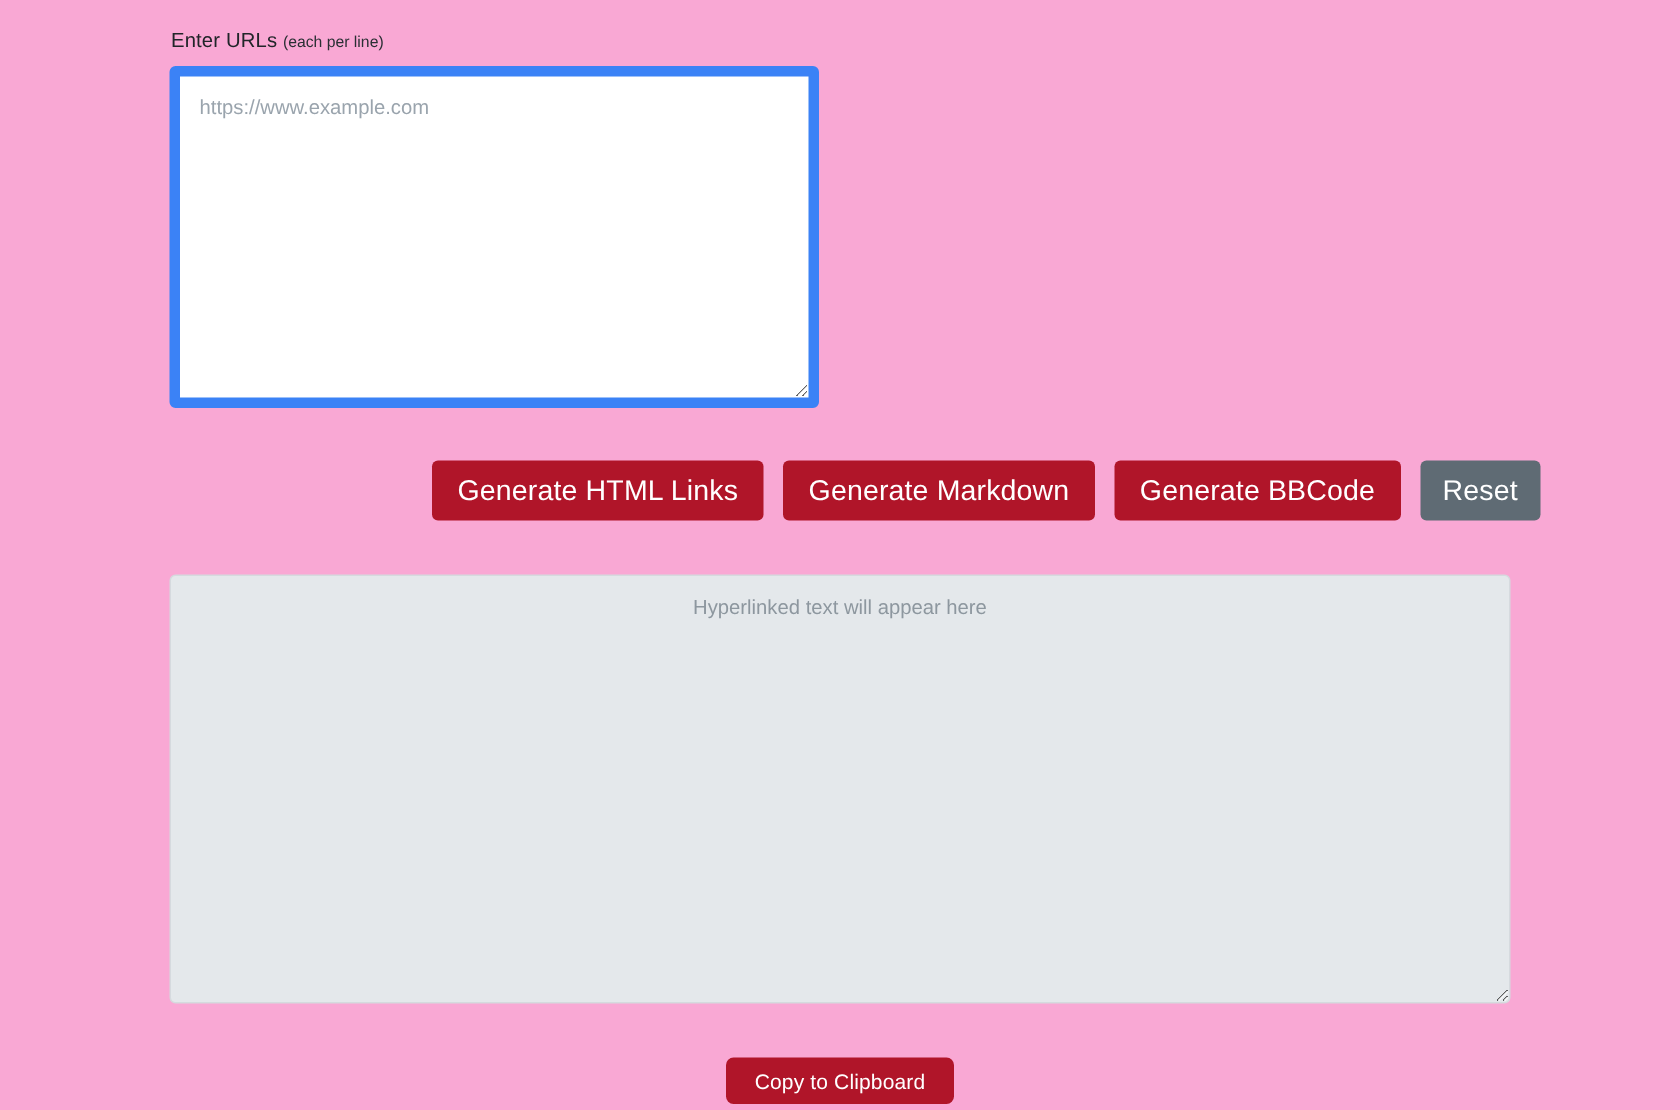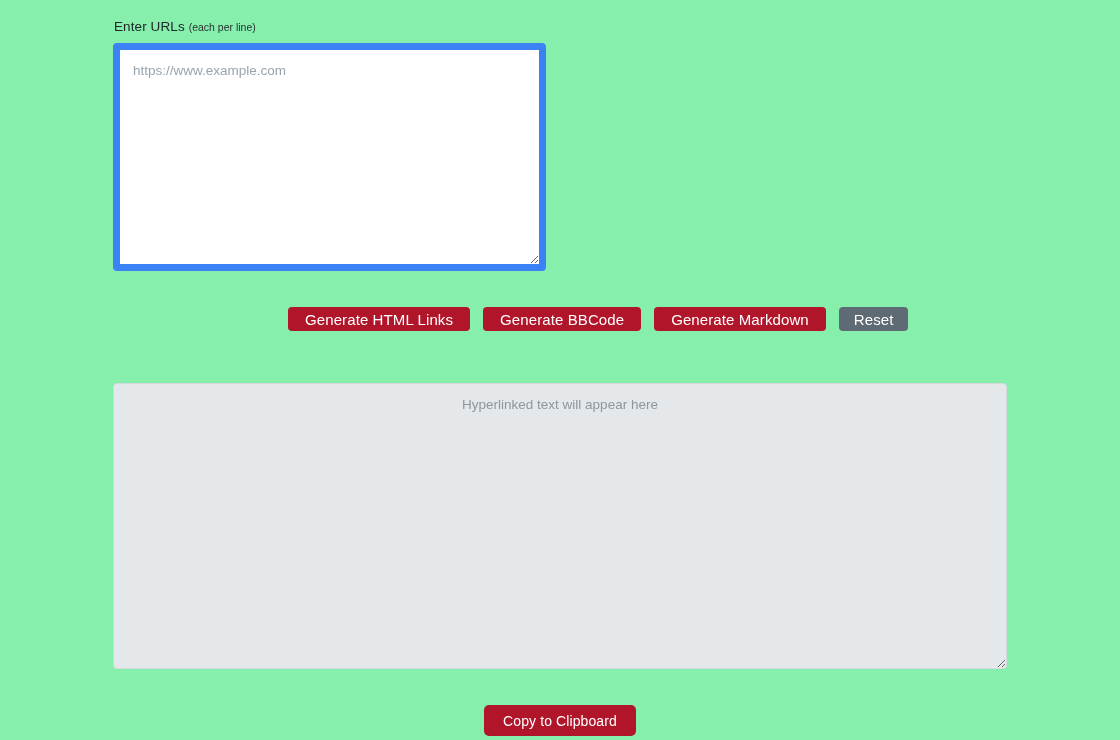--- a/index.html
+++ b/index.html
@@ -10,21 +10,21 @@
     height: 740px;
     background: #ffffff;
     font-family: "Liberation Sans", sans-serif;
     overflow: hidden;
   }
 
   .page {
     position: relative;
     width: 1120px;
     height: 740px;
-    background: #86efac;
+    background: #f9a8d4;
   }
 
   
   .input-row {
     position: absolute;
     left: 113px;
     top: 18px;
     width: 894px;
     display: flex;
     justify-content: space-between;
@@ -72,24 +72,24 @@
     top: 307px;
     display: flex;
     align-items: center;
     gap: 13px;
   }
 
   .btn {
     border: none;
     border-radius: 4px;
     font-family: "Liberation Sans", sans-serif;
-    font-size: 15px;
+    font-size: 19px;
     line-height: 1;
     color: #ffffff;
-    height: 24px;
+    height: 40px;
     padding: 0 17px;
     cursor: pointer;
     white-space: nowrap;
     letter-spacing: 0.1px;
   }
   .btn-danger { background: #b01529; }
   .btn-secondary { background: #5f6b74; padding: 0 15px; }
 
   
   .out-wrap {
@@ -149,22 +149,22 @@
     <div class="field-col">
       <div class="field-label"><span>Enter URLs</span> <span class="hint">(each per line)</span></div>
       <textarea class="ta" spellcheck="false" placeholder="https://www.example.com" style=""></textarea>
     </div>
 
 
   </div>
 
   <div class="btn-row">
     <button class="btn btn-danger">Generate HTML Links</button>
+    <button class="btn btn-danger">Generate Markdown</button>
     <button class="btn btn-danger">Generate BBCode</button>
-    <button class="btn btn-danger">Generate Markdown</button>
     <button class="btn btn-secondary">Reset</button>
   </div>
 
   <div class="out-wrap">
     <textarea class="ta-out" spellcheck="false" placeholder="Hyperlinked text will appear here" style=""></textarea>
   </div>
 
   <div class="copy-row">
     <button class="btn-copy">Copy to Clipboard</button>
   </div>

